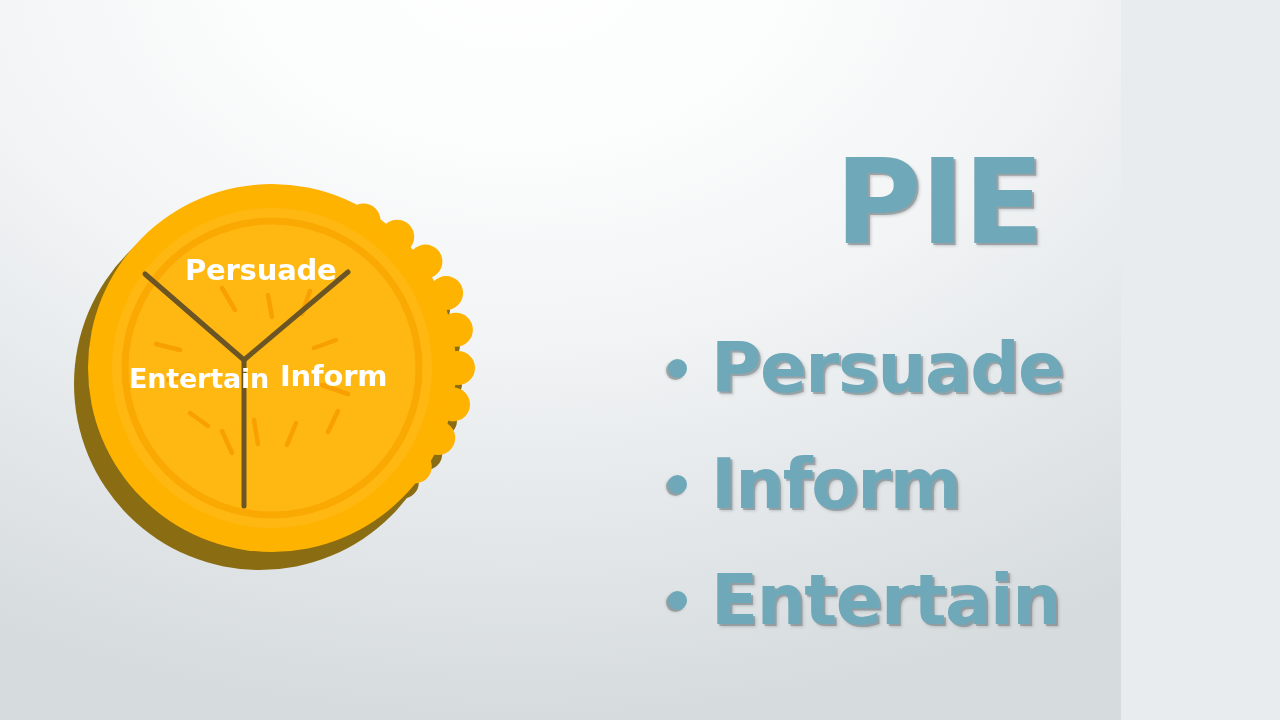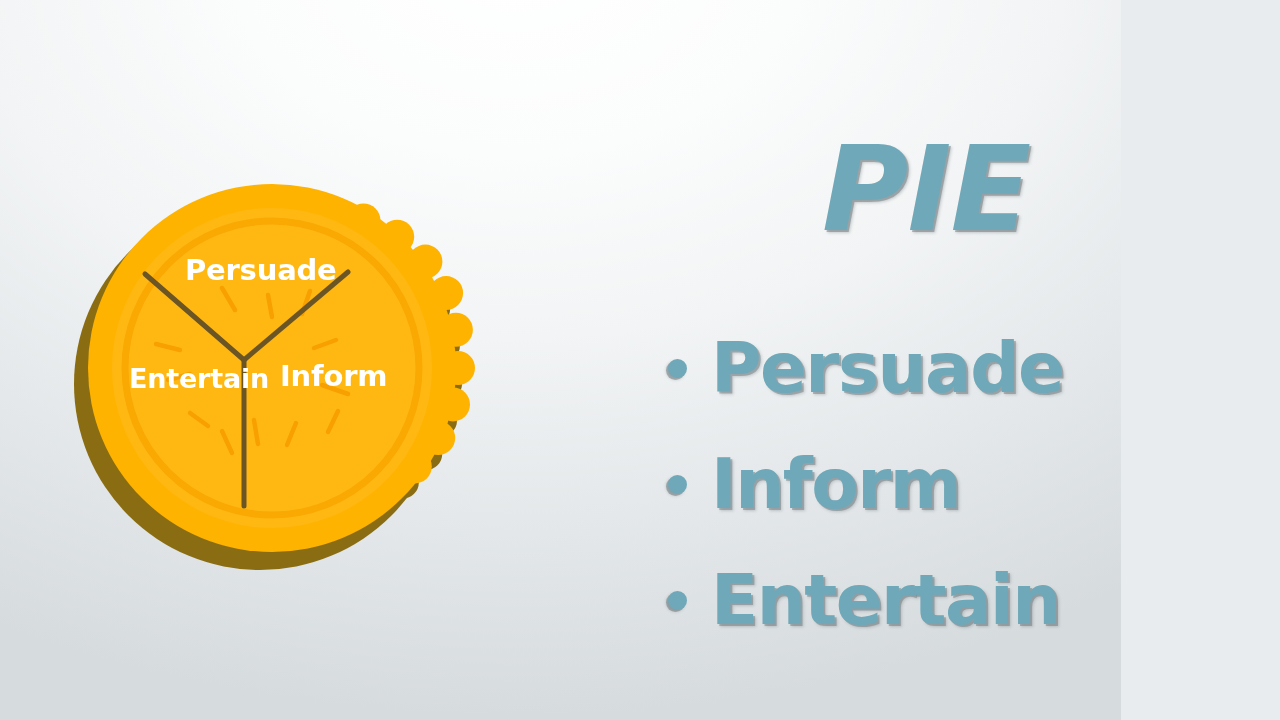--- a/index.html
+++ b/index.html
@@ -75,31 +75,30 @@
     left: 650px;
     top: 120px;
     width: 600px;
     height: 540px;
   }
 
   #page-title {
     position: absolute;
     left: 172px;
     top: 10px;
-    margin: 0;
+    margin: 13px;
     font-family: "DejaVu Sans", "Liberation Sans", sans-serif;
     font-size: 118px;
     font-weight: bold;
     line-height: 1;
     color: #6fa8b8;
     letter-spacing: -1px;
     text-shadow:
       2px 2px 0 rgba(92, 104, 110, 0.42),
       3px 3px 3px rgba(92, 104, 110, 0.30);
-    font-style: italic;
   }
 
   #bullet-list {
     position: absolute;
     left: 0;
     top: 190px;
     margin: 0;
     padding: 0;
     list-style: none;
     width: 600px;

